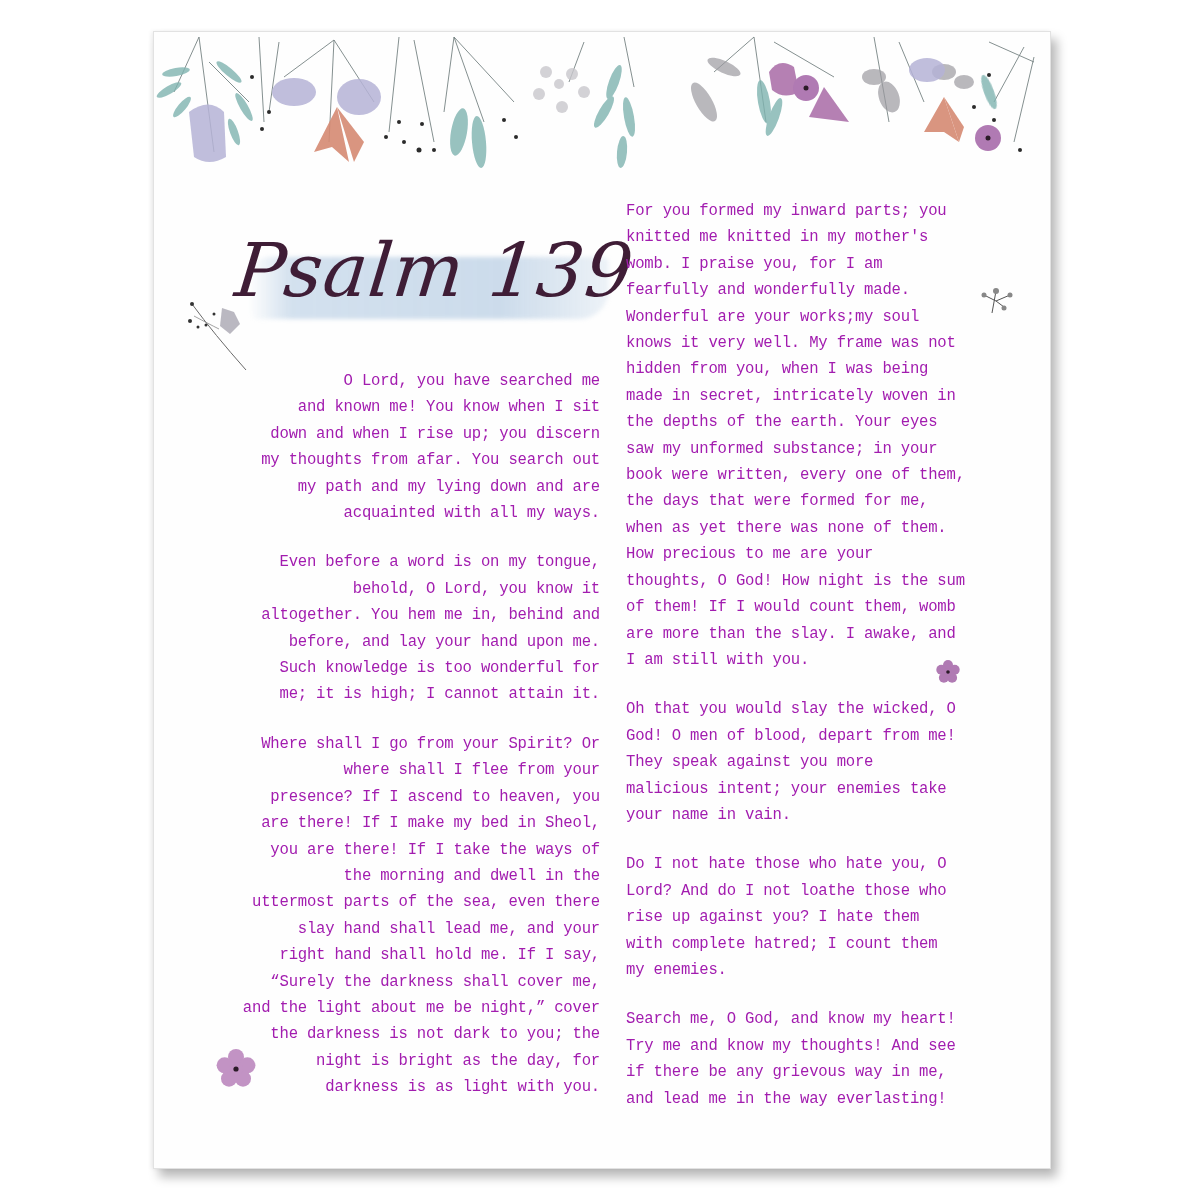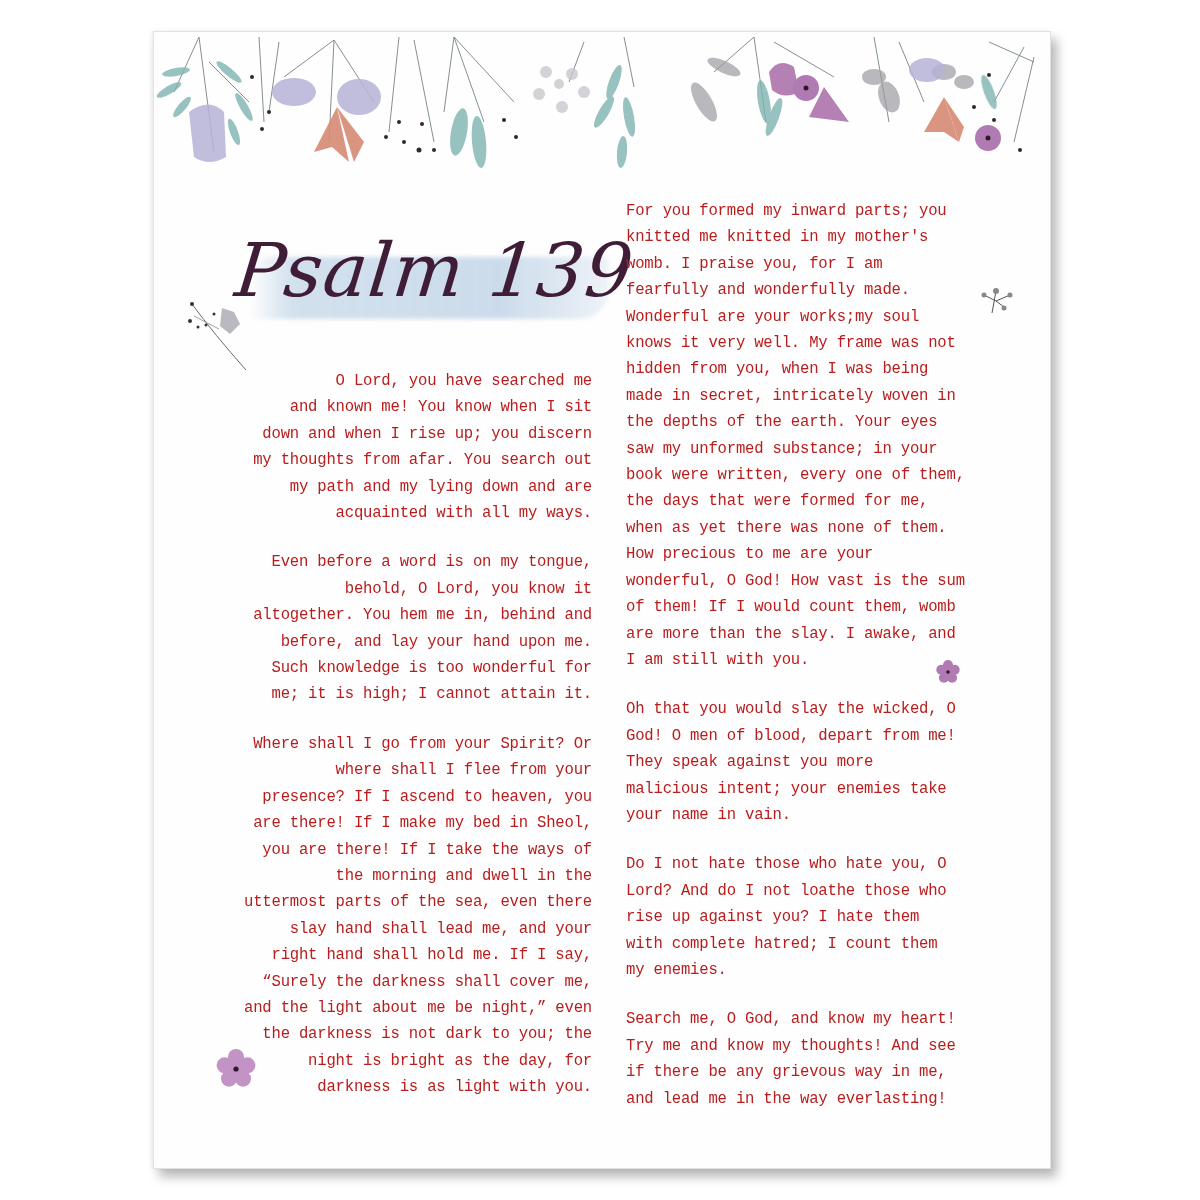--- a/index.html
+++ b/index.html
@@ -37,24 +37,24 @@
       letter-spacing: 1px;
       transform: skewX(-6deg);
       white-space: nowrap;
       margin: 0;
       font-weight: normal;
     }
     .column {
       position: absolute;
       font-size: 15.6px;
       line-height: 26.4px;
-      color: #b91c1c;
+      color: #a21caf;
       letter-spacing: -0.2px;
     }
-    .col-left { left: 48px; top: 336px; width: 390px; text-align: right; }
+    .col-left { left: 56px; top: 336px; width: 390px; text-align: right; }
     .col-right { left: 472px; top: 166px; width: 380px; text-align: left; }
     .stanza { margin: 0 0 23px 0; }
     .line { display: block; white-space: nowrap; }
     .deco { position: absolute; }
   </style>
 </head>
 <body>
 
 <div class="poster">
 
@@ -234,21 +234,21 @@
       <span class="line">Where shall I go from your Spirit? Or</span>
       <span class="line">where shall I flee from your</span>
       <span class="line">presence? If I ascend to heaven, you</span>
       <span class="line">are there! If I make my bed in Sheol,</span>
       <span class="line">you are there! If I take the ways of</span>
       <span class="line">the morning and dwell in the</span>
       <span class="line">uttermost parts of the sea, even there</span>
       <span class="line">slay hand shall lead me, and your</span>
       <span class="line">right hand shall hold me.  If I say,</span>
       <span class="line">“Surely the darkness shall cover me,</span>
-      <span class="line">and the light about me be night,” even</span>
+      <span class="line">and the light about me be night,” cover</span>
       <span class="line">the darkness is not dark to you; the</span>
       <span class="line">night is bright as the day, for</span>
       <span class="line">darkness is as light with you.</span>
     </p>
   </div>
 
   <div class="column col-right">
     <p class="stanza">
       <span class="line">For you formed my inward parts; you</span>
       <span class="line">knitted me knitted in my mother's</span>
@@ -257,21 +257,21 @@
       <span class="line">Wonderful are your works;my soul</span>
       <span class="line">knows it very well. My frame was not</span>
       <span class="line">hidden from you, when I was being</span>
       <span class="line">made in secret, intricately woven in</span>
       <span class="line">the depths of the earth. Your eyes</span>
       <span class="line">saw my unformed substance; in your</span>
       <span class="line">book were written, every one of them,</span>
       <span class="line">the days that were formed for me,</span>
       <span class="line">when as yet there was none of them.</span>
       <span class="line">How precious to me are your</span>
-      <span class="line">wonderful, O God! How vast is the sum</span>
+      <span class="line">thoughts, O God! How night is the sum</span>
       <span class="line">of them! If I would count them, womb</span>
       <span class="line">are more than the slay. I awake, and</span>
       <span class="line">I am still with you.</span>
     </p>
     <p class="stanza">
       <span class="line">Oh that you would slay the wicked, O</span>
       <span class="line">God! O men of blood, depart from me!</span>
       <span class="line">They speak against you more</span>
       <span class="line">malicious intent; your enemies take</span>
       <span class="line">your name in vain.</span>

